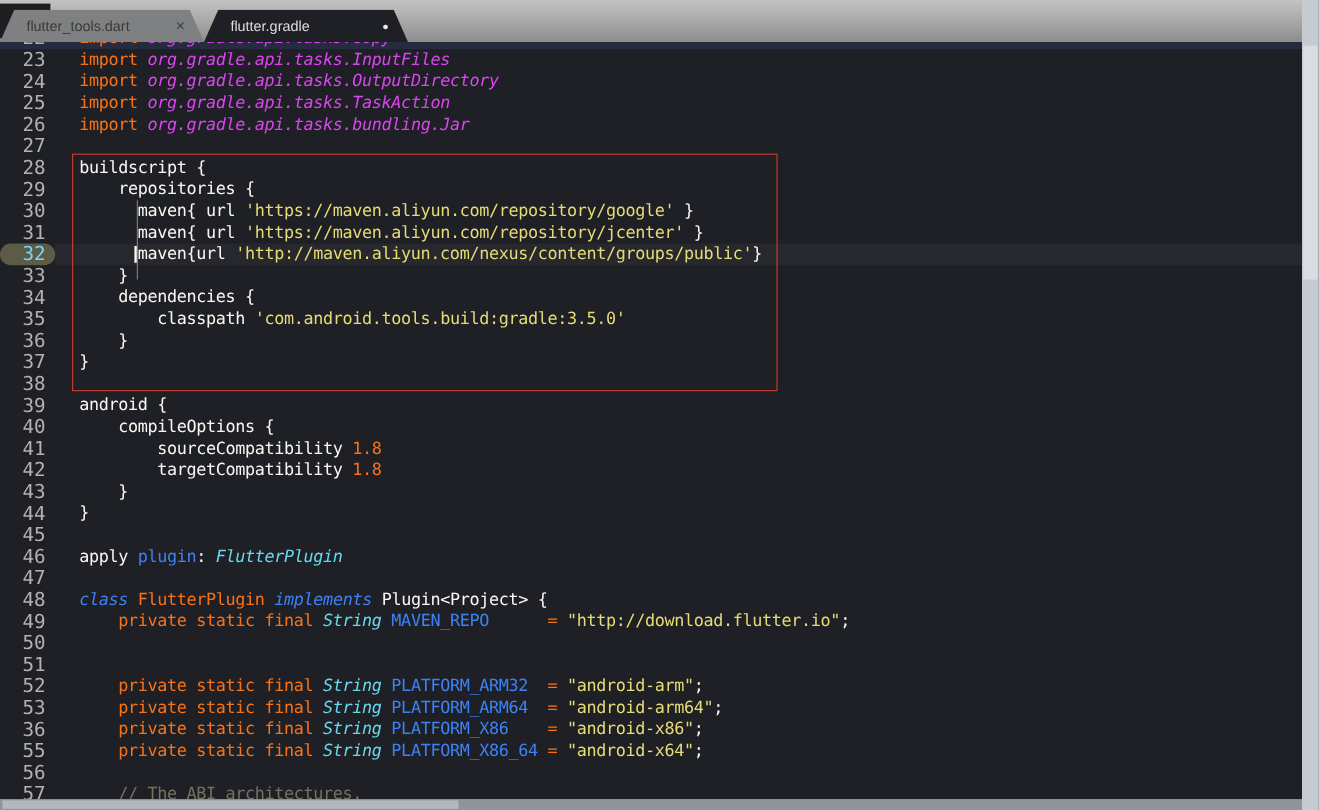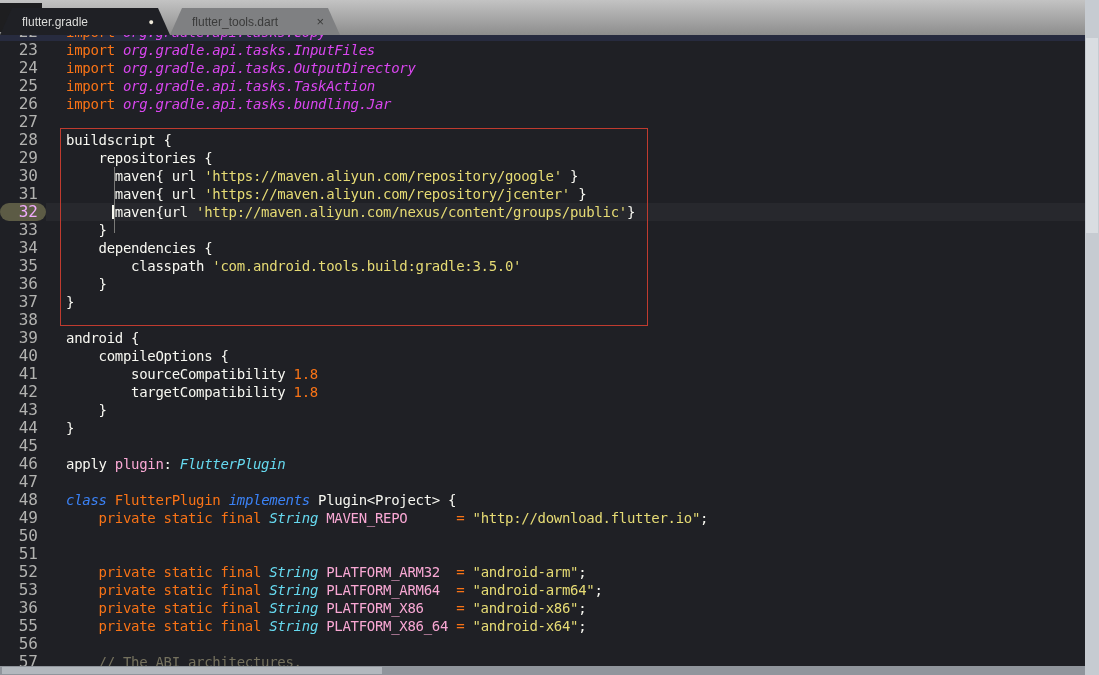--- a/index.html
+++ b/index.html
@@ -41,27 +41,27 @@
     background:#1f2025; overflow:hidden; z-index:1;
   }
   .code { position:absolute; top:-12px; left:0; right:0; }
   .row { display:flex; height:18px; line-height:18px; font-size:14px; letter-spacing:-0.3px; white-space:pre; }
   .row.selected { background:#272b3f; }
   .row.current .src { background:rgba(255,255,255,0.04); }
   .gutter {
     flex:none; width:46px; padding-right:8px; text-align:right;
     color:#b2b2b0; font-size:16px; letter-spacing:0;
   }
-  .row.current .gutter { background:#5c5b45; color:#f0abfc;border-radius:9px; }
+  .row.current .gutter { background:#5c5b45; color:#7dd3fc;border-radius:9px; }
   .src { flex:1; padding-left:20px; }
 
   .tok-k  { color:#f97316; }
   .tok-ki { color:#3b82f6; font-style:italic; }
   .tok-t  { color:#66d9ef; font-style:italic; }
-  .tok-n  { color:#f9a8d4; }
+  .tok-n  { color:#3b82f6; }
   .tok-i  { color:#d946ef; font-style:italic; }
   .tok-s  { color:#e6db74; }
   .tok-u  { color:#f97316; }
   .tok-c  { color:#75715e; }
   .tok-p  { color:#f8f8f2; }
 
   .annotation-box {
     position:absolute; left:60px; width:588px;
     border:1px solid #bf3b2f; pointer-events:none; z-index:2;
   }
@@ -89,27 +89,27 @@
 </head>
 <body>
 
 <div class="window">
 
   <div class="tabbar">
     <div class="navbox">
       <span class="nav-glyph nav-back">◀</span>
       <span class="nav-glyph nav-fwd">▶</span>
     </div>
+    <div class="tab inactive">
+      <span>flutter_tools.dart</span>
+      <span class="close-x">×</span>
+    </div>
     <div class="tab active">
       <span>flutter.gradle</span>
       <span class="mod-dot">●</span>
-    </div>
-    <div class="tab inactive">
-      <span>flutter_tools.dart</span>
-      <span class="close-x">×</span>
     </div>
   </div>
 
   <div class="editor">
     <div class="code">
         <div class="row selected"><div class="gutter">22</div><div class="src"><span class="tok-k">import</span><span class="tok-p"> </span><span class="tok-i">org.gradle.api.tasks.Copy</span></div></div>
         <div class="row"><div class="gutter">23</div><div class="src"><span class="tok-k">import</span><span class="tok-p"> </span><span class="tok-i">org.gradle.api.tasks.InputFiles</span></div></div>
         <div class="row"><div class="gutter">24</div><div class="src"><span class="tok-k">import</span><span class="tok-p"> </span><span class="tok-i">org.gradle.api.tasks.OutputDirectory</span></div></div>
         <div class="row"><div class="gutter">25</div><div class="src"><span class="tok-k">import</span><span class="tok-p"> </span><span class="tok-i">org.gradle.api.tasks.TaskAction</span></div></div>
         <div class="row"><div class="gutter">26</div><div class="src"><span class="tok-k">import</span><span class="tok-p"> </span><span class="tok-i">org.gradle.api.tasks.bundling.Jar</span></div></div>

